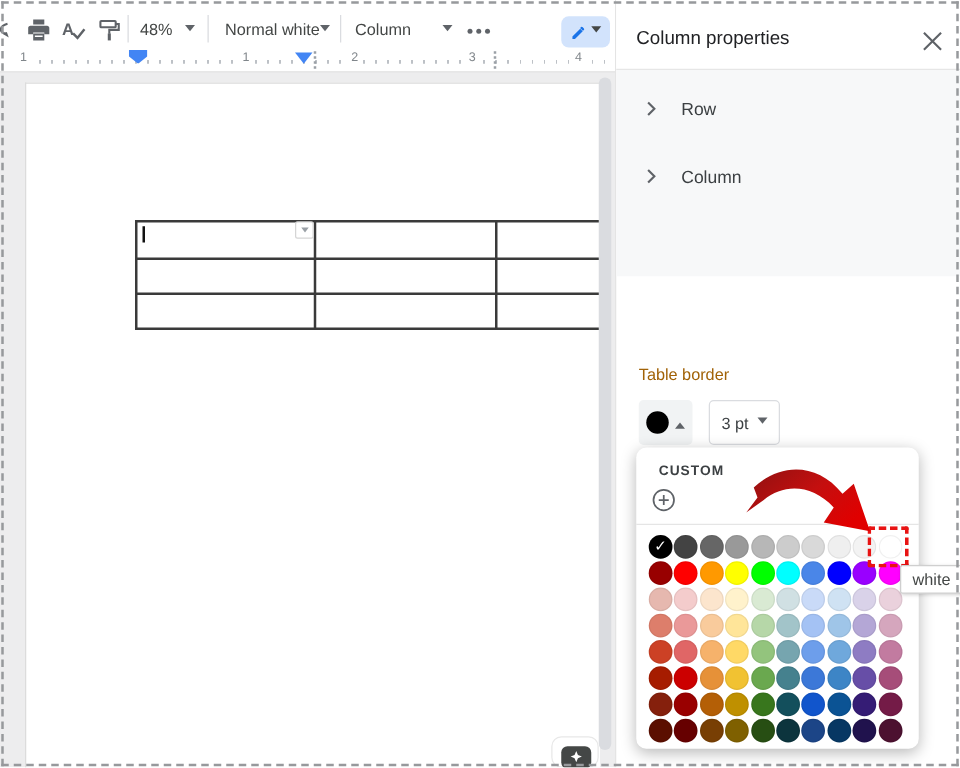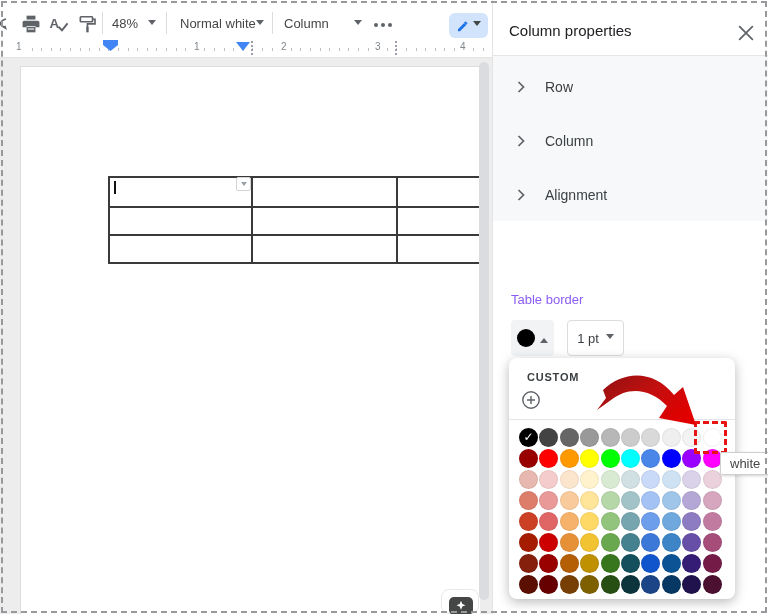--- a/index.html
+++ b/index.html
@@ -44,21 +44,21 @@
 
   
   #panel { position:absolute; left:492px; top:0; width:276px; height:614px; background:#fff; border-left:1px solid #e4e4e4; }
   #panel-header { position:absolute; left:0; top:0; width:100%; height:56px; background:#fff; border-bottom:1px solid #e6e6e6; }
   #panel-title { position:absolute; left:16px; top:22px; font-size:15px; font-weight:500; color:#202124; }
   #panel-close { position:absolute; right:14px; top:25px; width:16px; height:16px; cursor:pointer; }
   #sections-gray { position:absolute; left:0; top:56px; width:100%; height:165px; background:#f7f8f9; }
   .section-row { position:absolute; left:0; width:100%; height:28px; }
   .section-chev { position:absolute; left:20px; top:6px; width:16px; height:16px; }
   .section-label { position:absolute; left:52px; top:6px; font-size:14px; color:#3c4043; }
-  #tb-label { position:absolute; left:18px; top:292px; font-size:13px; color:#8b5cf6; }
+  #tb-label { position:absolute; left:18px; top:292px; font-size:13px; color:#a16207; }
   #border-color-btn { position:absolute; left:18px; top:320px; width:43px; height:36px; background:#f1f3f4; border-radius:4px; display:flex; align-items:center; justify-content:center; gap:5px; }
   #border-color-dot { width:18px; height:18px; border-radius:50%; background:#000; }
   #border-width-btn { position:absolute; left:74px; top:320px; width:57px; height:36px; background:#fff; border:1px solid #dadce0; border-radius:4px; display:flex; align-items:center; justify-content:center; gap:7px; font-size:13px; color:#3c4043; }
 
   
   #popup { position:absolute; left:509px; top:358px; width:226px; height:241px; background:#fff; border-radius:8px; box-shadow:0 3px 12px rgba(0,0,0,.28); z-index:10; }
   #custom-label { position:absolute; left:18px; top:13px; font-size:11px; font-weight:bold; letter-spacing:.8px; color:#3c4043; }
   #add-custom { position:absolute; left:12px; top:32px; width:20px; height:20px; }
   #popup-divider { position:absolute; left:0; top:61px; width:100%; height:1px; background:#e5e5e5; }
   #palette { position:absolute; left:10px; top:70px; display:flex; flex-direction:column; gap:2px; }
@@ -173,35 +173,29 @@
           <path d="M5.5 3l5 5-5 5" stroke="#5f6368" stroke-width="1.7" fill="none"></path>
         </svg>
       <span class="section-label">Row</span>
     </div>
     <div class="section-row" style="top:127px">
       <svg class="section-chev" viewBox="0 0 16 16">
           <path d="M5.5 3l5 5-5 5" stroke="#5f6368" stroke-width="1.7" fill="none"></path>
         </svg>
       <span class="section-label">Column</span>
     </div>
-    <div class="section-row" style="top:181px">
-      <svg class="section-chev" viewBox="0 0 16 16">
-          <path d="M5.5 3l5 5-5 5" stroke="#5f6368" stroke-width="1.7" fill="none"></path>
-        </svg>
-      <span class="section-label">Alignment</span>
-    </div>
 
     <span id="tb-label">Table border</span>
 
     <div id="border-color-btn">
       <span id="border-color-dot"></span>
       <span class="caret-up"></span>
     </div>
     <div id="border-width-btn">
-      <span>1 pt</span>
+      <span>3 pt</span>
       <span class="caret-down"></span>
     </div>
   </div>
 
   <div id="popup">
     <span id="custom-label">CUSTOM</span>
     <svg id="add-custom" viewBox="0 0 20 20">
         <circle cx="10" cy="10" r="8.2" fill="none" stroke="#5f6368" stroke-width="1.4"></circle>
         <path d="M10 6v8M6 10h8" stroke="#5f6368" stroke-width="1.4"></path>
       </svg>

